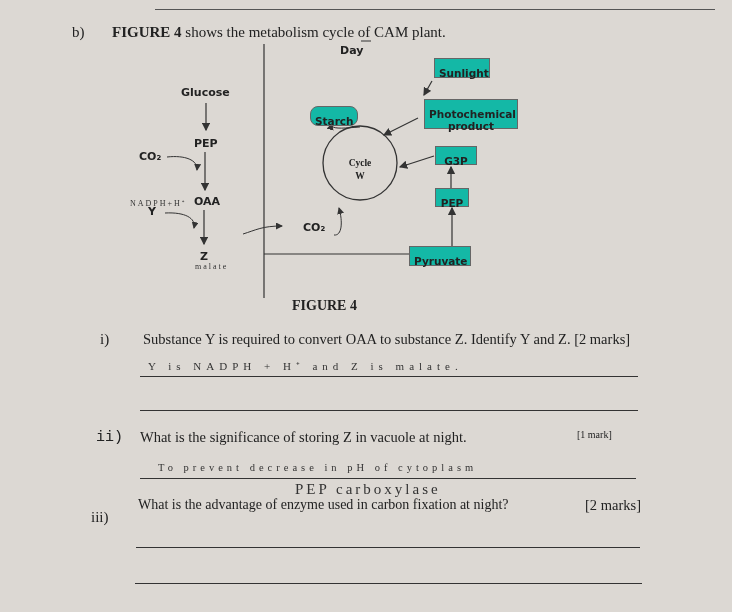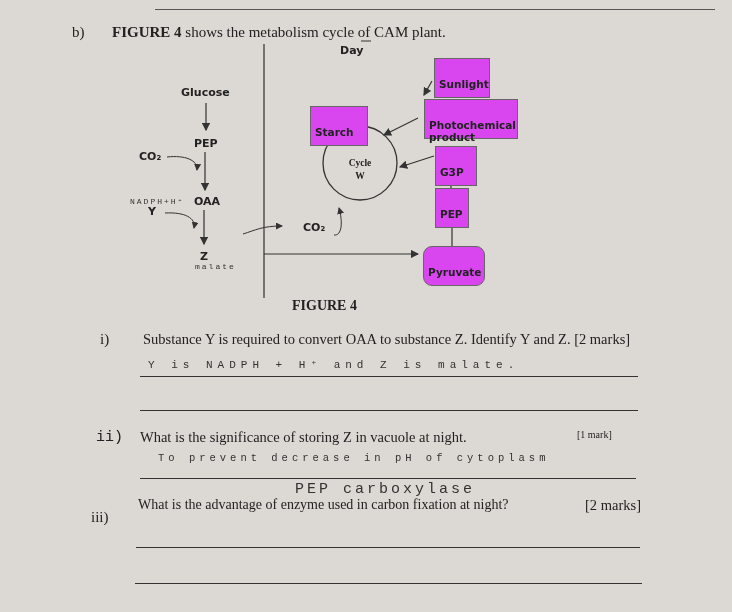--- a/index.html
+++ b/index.html
@@ -1,21 +1,21 @@
 <!DOCTYPE html>
 <html><head>
 <meta charset="utf-8">
 <style>
   html,body{margin:0;padding:0;}
   body{width:732px;height:612px;background:#dcd8d3;position:relative;overflow:hidden;font-family:"Liberation Serif",serif;color:#222;}
   .abs{position:absolute;}
   .serif{font-family:"Liberation Serif",serif;font-size:15px;color:#222;}
   .sans{font-family:"DejaVu Sans",sans-serif;font-weight:bold;font-size:11px;color:#222;}
-  .box{position:absolute;border:1px solid #666;background:#d946ef;font-family:"DejaVu Sans",sans-serif;font-weight:bold;font-size:10.5px;color:#222;text-align:left;padding:19px 4px;box-sizing:border-box;}
-  .hand{font-family:Liberation Mono, monospace;font-size:11px;letter-spacing:4px;color:#333;}
+  .box{position:absolute;border:1px solid #666;background:#14b8a6;font-family:"DejaVu Sans",sans-serif;font-weight:bold;font-size:10.5px;color:#222;text-align:center;padding:8px 4px;box-sizing:border-box;}
+  .hand{font-family:Liberation Serif, serif;font-size:11px;letter-spacing:4px;color:#333;}
   .rule{position:absolute;height:1px;background:#333;}
   svg.diagram{position:absolute;left:0;top:0;}
 </style>
 </head>
 <body>
 
 <div class="rule" style="left:155px;top:9px;width:560px;background:#555;"></div>
 
 <div class="abs serif" style="left:72px;top:24px;">b)</div>
 <div class="abs serif" style="left:112px;top:24px;">
@@ -73,42 +73,42 @@
 <div class="abs sans" style="left:148px;top:205px;">Y</div>
 <div class="abs sans" style="left:200px;top:250px;">Z</div>
 <div class="abs hand" style="left:195px;top:262px;font-size:8px;letter-spacing:2px;">malate</div>
 
 <div class="abs sans" style="left:340px;top:44px;">Day</div>
 <div class="box" style="left:434px;top:58px;width:56px;height:20px;">Sunlight</div>
 <div class="box" style="left:424px;top:99px;width:94px;height:30px;line-height:12px;">
   <div>Photochemical</div>
   <div>product</div>
 </div>
-<div class="box" style="left:310px;top:106px;width:58px;height:20px;">Starch</div>
+<div class="box" style="left:310px;top:106px;width:48px;height:20px;border-radius:8px;">Starch</div>
 <div class="abs" style="left:336px;top:157px;width:48px;text-align:center;font-family:Liberation Serif, serif;font-size:9.5px;font-weight:bold;line-height:13px;">
   <div>Cycle</div>
   <div>W</div>
 </div>
 <div class="box" style="left:435px;top:146px;width:42px;height:19px;">G3P</div>
 <div class="box" style="left:435px;top:188px;width:34px;height:19px;">PEP</div>
 <div class="abs sans" style="left:303px;top:221px;">CO₂</div>
-<div class="box" style="left:423px;top:246px;width:62px;height:20px;border-radius:9px;">Pyruvate</div>
+<div class="box" style="left:409px;top:246px;width:62px;height:20px;">Pyruvate</div>
 
 <div class="abs serif" style="left:292px;top:298px;font-weight:bold;font-size:14px;">FIGURE 4</div>
 
 <div class="abs serif" style="left:100px;top:331px;">i)</div>
 <div class="abs serif" style="left:143px;top:331px;font-size:14.5px;text-align:center;">Substance Y is required to convert OAA to substance Z. Identify Y and Z. [2 marks]</div>
 <div class="abs hand" style="left:148px;top:358px;letter-spacing:5px;">Y is NADPH + H⁺  and  Z is malate.</div>
 <div class="rule" style="left:140px;top:376px;width:498px;"></div>
 <div class="rule" style="left:140px;top:410px;width:498px;"></div>
 
 <div class="abs serif" style="left:96px;top:429px;font-family:Liberation Mono, monospace;">ii)</div>
 <div class="abs serif" style="left:140px;top:429px;font-size:14.5px;">What is the significance of storing Z in vacuole at night.</div>
 <div class="abs serif" style="left:577px;top:429px;font-size:10px;">[1 mark]</div>
-<div class="abs hand" style="left:158px;top:452px;letter-spacing:4px;font-size:10.5px;">To prevent decrease in pH of cytoplasm</div>
+<div class="abs hand" style="left:158px;top:462px;letter-spacing:4px;font-size:10.5px;">To prevent decrease in pH of cytoplasm</div>
 <div class="rule" style="left:140px;top:478px;width:496px;"></div>
 <div class="abs hand" style="left:295px;top:481px;font-size:15px;letter-spacing:3px;">PEP carboxylase</div>
 
 <div class="abs serif" style="left:91px;top:497px;margin-top:12px;">iii)</div>
 <div class="abs serif" style="left:138px;top:497px;font-size:14px;">What is the advantage of enzyme used in carbon fixation at night?</div>
 <div class="abs serif" style="left:585px;top:497px;font-size:14.5px;">[2 marks]</div>
 <div class="rule" style="left:136px;top:547px;width:504px;"></div>
 <div class="rule" style="left:135px;top:583px;width:507px;"></div>
 
 </body></html>

